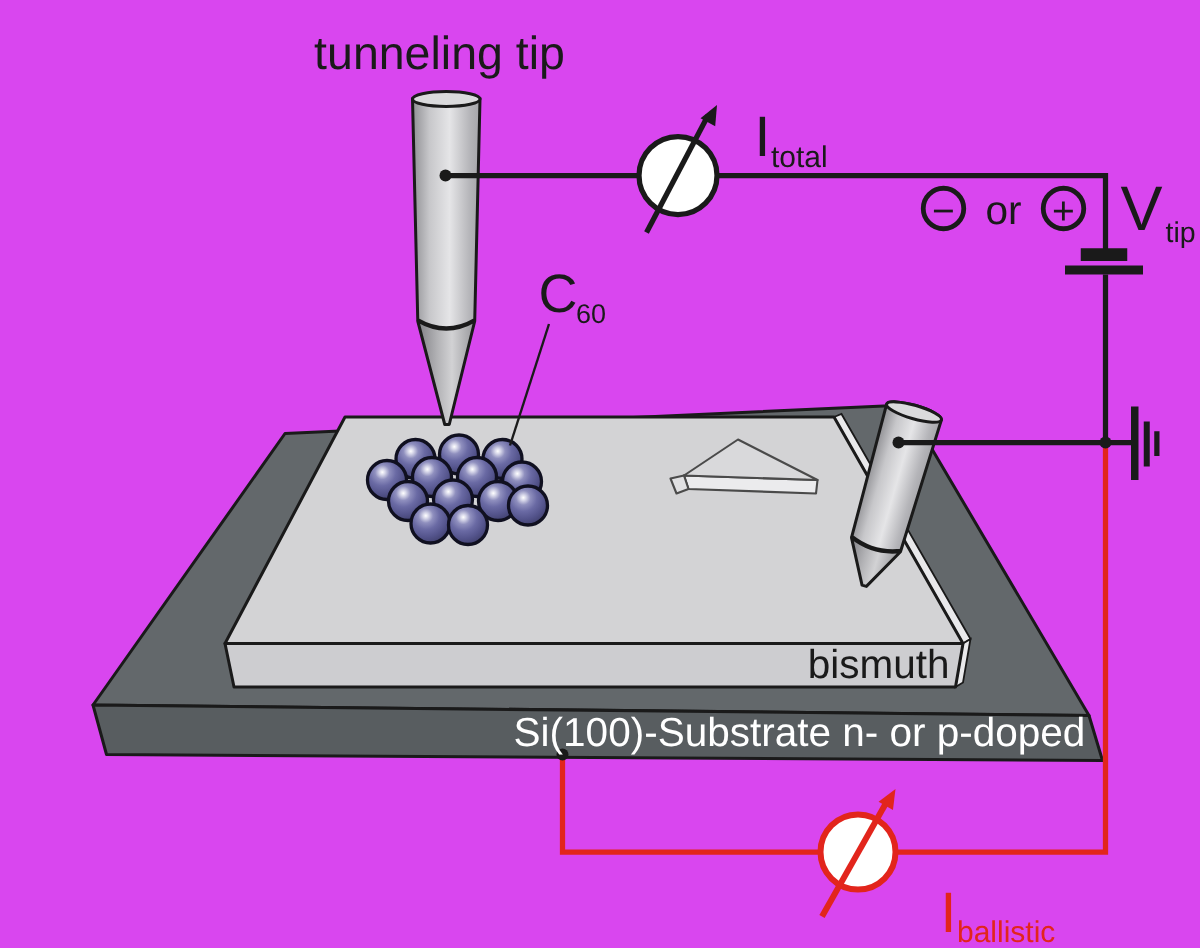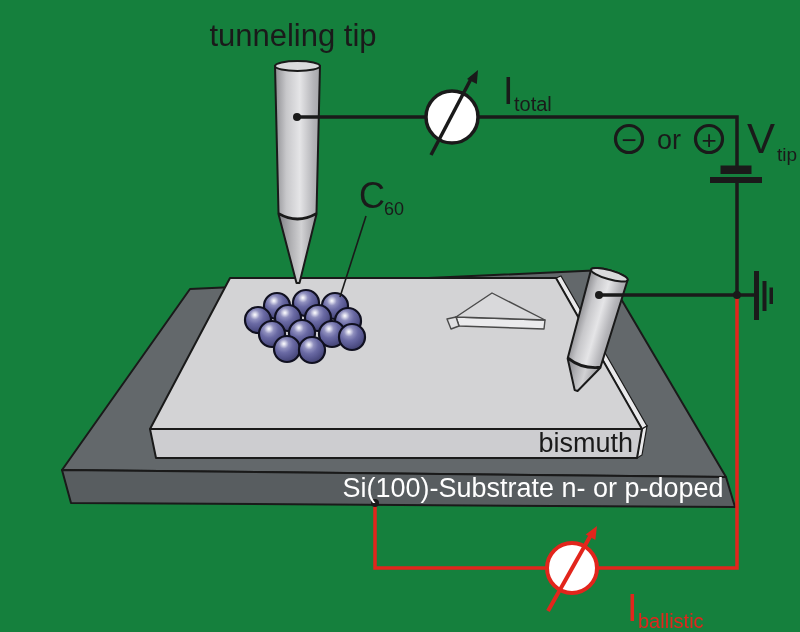--- a/index.html
+++ b/index.html
@@ -1,16 +1,16 @@
 <!DOCTYPE html>
 <html><head>
 <meta charset="utf-8">
 <style>
   html,body{margin:0;padding:0;background:#ffffff;}
-  .stage{width:800px;height:632px;position:relative;overflow:hidden;background:#15803d;}
+  .stage{width:800px;height:632px;position:relative;overflow:hidden;background:#d946ef;}
   svg{display:block;}
   svg text{font-family:"Liberation Sans","DejaVu Sans",sans-serif;}
 </style>
 </head>
 <body>
 
 <div class="stage">
 <svg width="800" height="632" viewBox="0 0 800 632" xmlns="http://www.w3.org/2000/svg">
   <defs>
     <linearGradient id="gTip" x1="0" y1="0" x2="1" y2="0">

